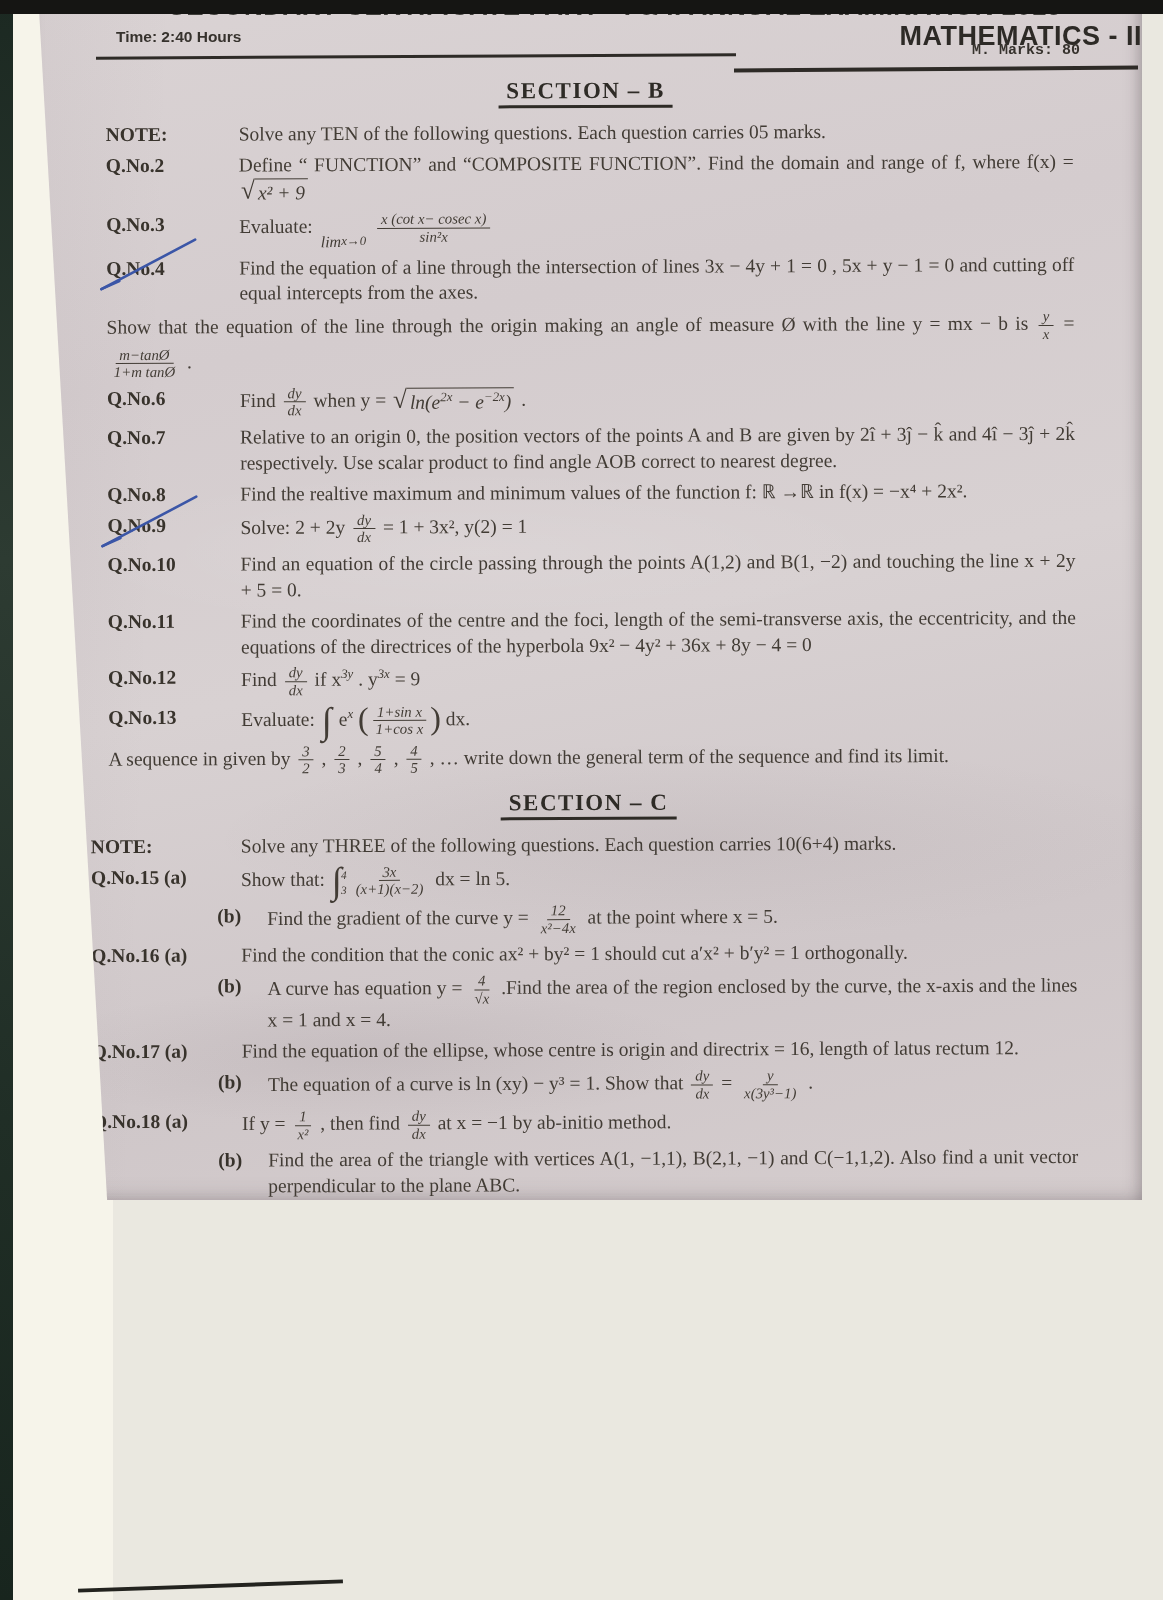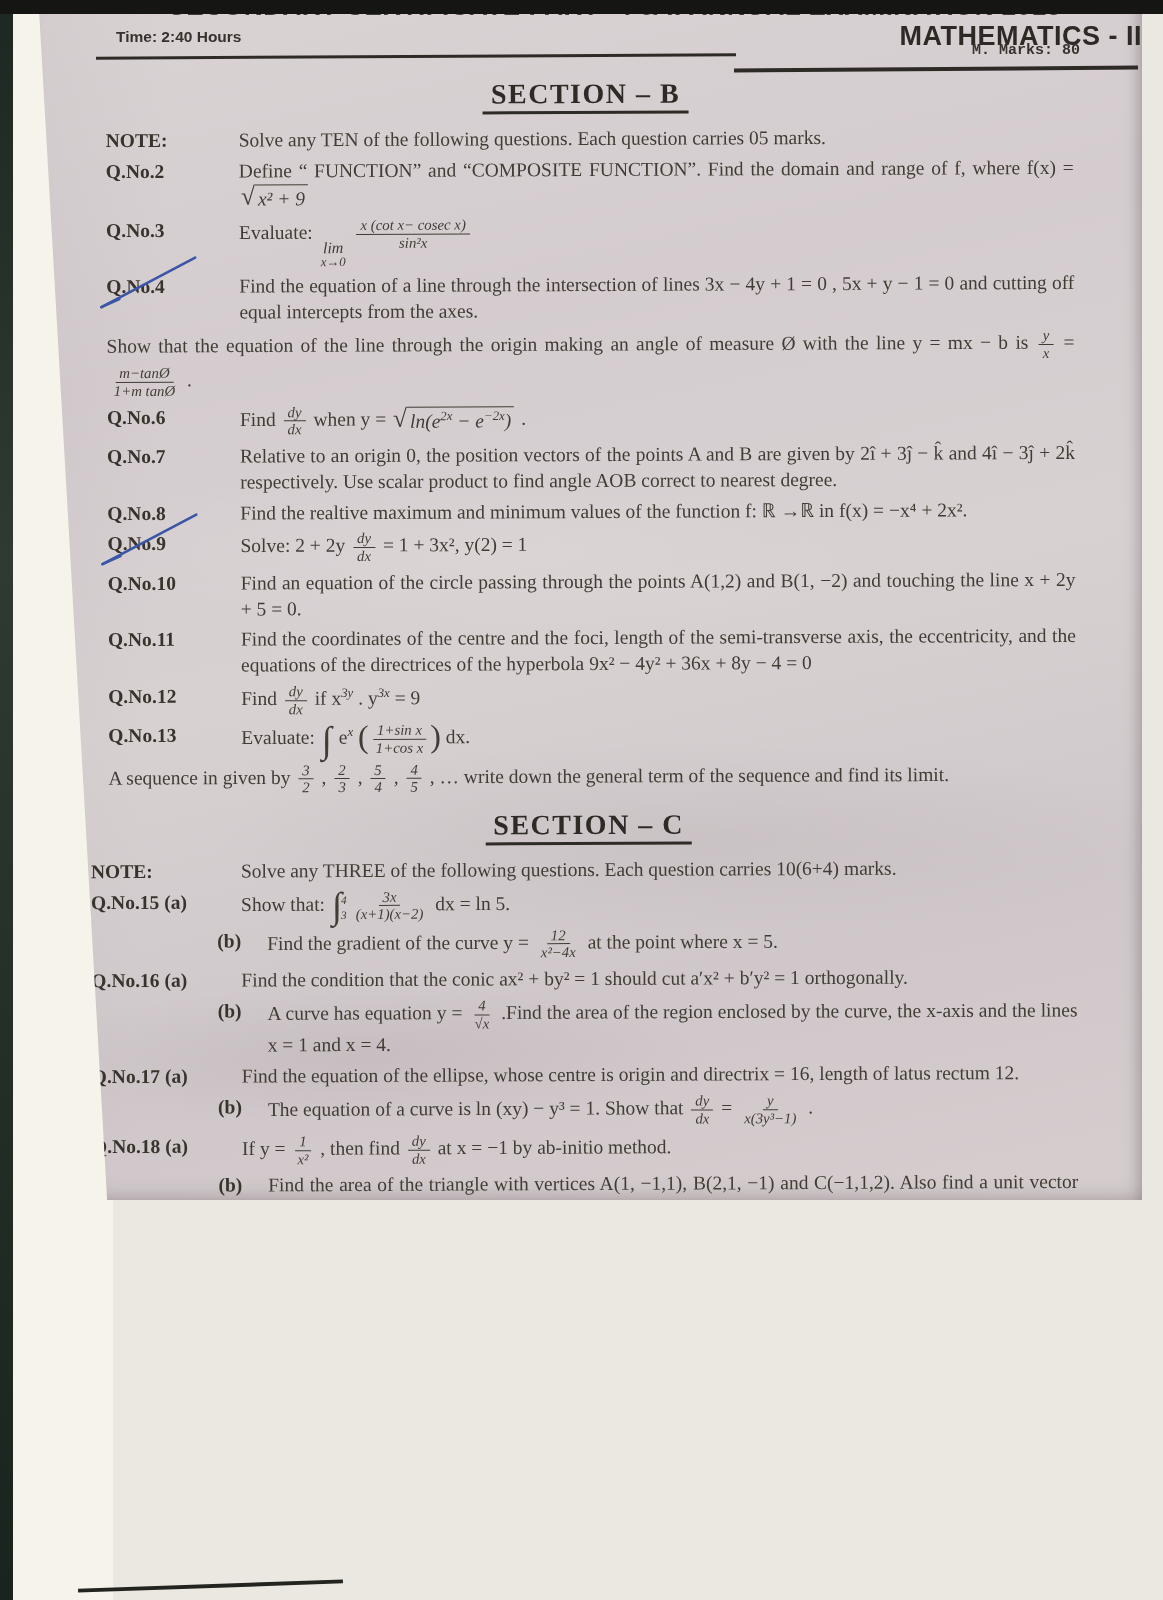--- a/index.html
+++ b/index.html
@@ -46,41 +46,41 @@
     color:#2d2a26;z-index:4;}
   .hdr-marks{position:absolute;right:62px;top:42px;font-family:Liberation Mono, monospace;
     font-weight:bold;font-size:15px;color:#36322d;z-index:4;}
   .ruleA{position:absolute;left:62px;top:55px;width:640px;height:3px;background:#2e2b27;
     transform:rotate(-.3deg);z-index:3;}
   .ruleB{position:absolute;left:700px;top:67px;width:404px;height:4px;background:#2e2b27;
     transform:rotate(-.4deg);z-index:3;}
 
   
   .content{position:absolute;left:0;right:0;top:74px;z-index:3;transform:rotate(-.25deg);}
-  .section-head{width:fit-content;margin:4px auto 12px;font-weight:bold;font-size:28px;
+  .section-head{width:fit-content;margin:4px auto 12px;font-weight:bold;font-size:23px;
     letter-spacing:1.5px;color:#2e2b26;border-bottom:3px solid #2e2b26;padding:0 8px 1px;}
   .qlist{display:block;}
   #list-b{margin-bottom:14px;}
   .qrow{display:flex;padding:0 66px 0 74px;margin-bottom:5px;}
   .qrow.c{padding-left:56px;}
   .qlabel{flex:none;width:133px;font-weight:600;font-size:19.5px;color:#38332c;padding-top:2px;
     position:relative;}
   .qrow.c .qlabel{width:150px;}
   .qlabel.sublab{text-align:right;padding-right:26px;}
   .qbody{flex:1;font-size:19.5px;color:#423c35;line-height:1.33;text-align:justify;}
 
   
   .frac{display:inline-flex;flex-direction:column;align-items:center;vertical-align:middle;
     font-size:.76em;line-height:1.12;font-style:italic;margin:0 3px;}
   .fn{padding:0 4px 0;border-bottom:1.5px solid currentColor;}
   .fd{padding:0 4px;}
   .sqrt{display:inline-flex;align-items:flex-start;margin:0 2px;vertical-align:middle;}
   .rad{font-style:normal;font-size:1.3em;line-height:1;transform:translateY(-1px);}
   .sqc{border-top:1.7px solid currentColor;padding:1px 3px 0;font-style:italic;}
-  .lim{display:inline-flex;flex-direction:column;align-items:center;line-height:1;
+  .lim{display:inline-flex;align-items:center;line-height:1;
     font-style:italic;vertical-align:-0.7em;margin:0 3px;}
   .lt{font-size:.82em;}
   .lb{font-size:.66em;}
   .intwrap{display:inline-flex;align-items:center;vertical-align:middle;margin:0 2px;}
   .intsign{font-size:1.9em;line-height:.85;}
   .ibounds{display:inline-flex;flex-direction:column;justify-content:space-between;
     height:2.3em;font-size:.58em;font-style:italic;margin-left:-1px;}
   .bigp{font-size:1.65em;line-height:0;vertical-align:-0.12em;}
   sup.run-sup{font-size:.66em;line-height:0;font-style:italic;}
   .run-t{white-space:pre-wrap;}

